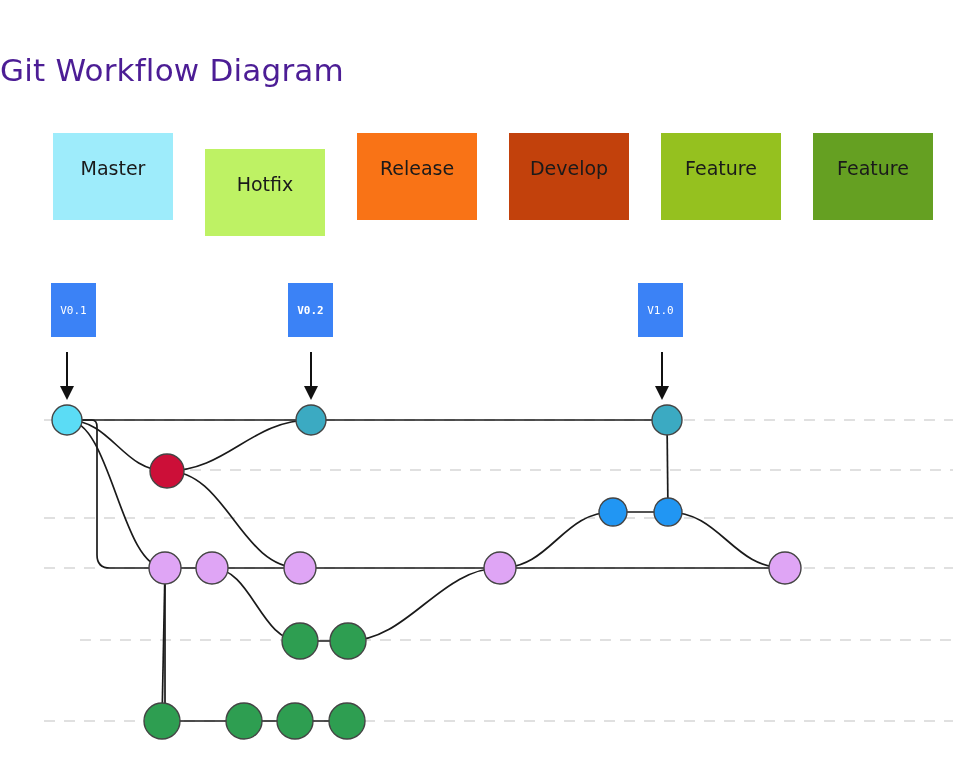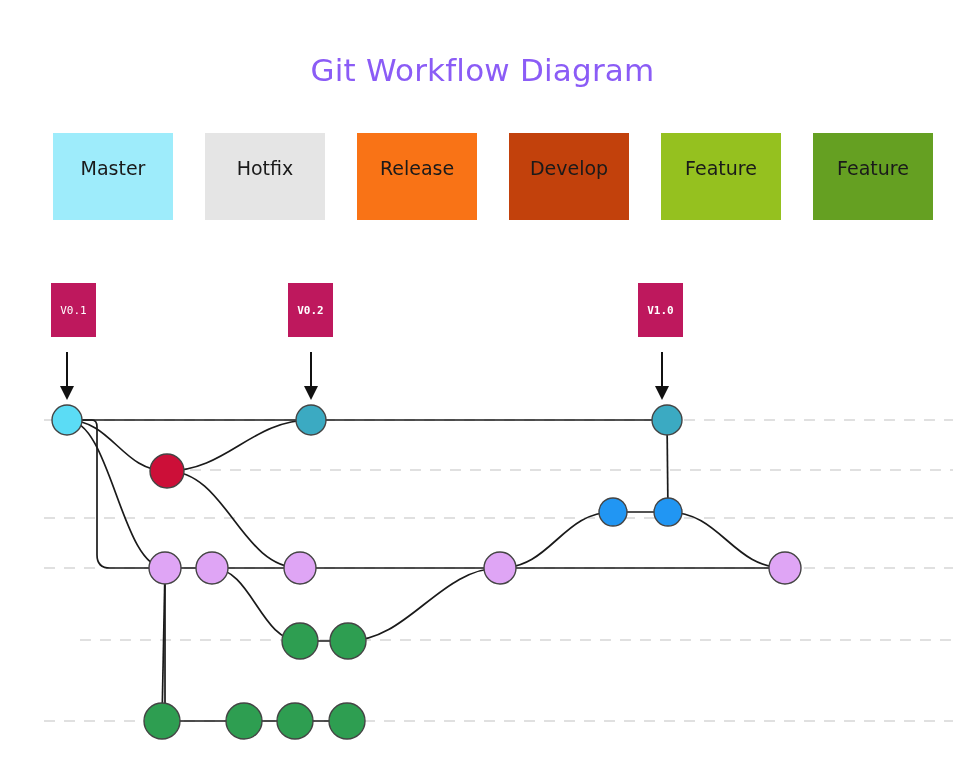--- a/index.html
+++ b/index.html
@@ -18,23 +18,22 @@
     position: relative;
     width: 965px;
     height: 775px;
     background: #ffffff;
   }
   #diagram-title {
     position: absolute;
     left: 0;
     top: 52px;
     width: 965px;
-    text-align: center;
     font-size: 31px;
-    color: #8b5cf6;
+    color: #4c1d95;
     letter-spacing: 0.2px;
     font-weight: 400;
   }
   #legend {
     position: absolute;
     left: 53px;
     top: 133px;
     width: 880px;
     height: 70px;
   }
@@ -61,21 +60,21 @@
     position: absolute;
     left: 0;
     top: 0;
     width: 965px;
     height: 775px;
   }
   .tag-box {
     position: absolute;
     width: 45px;
     height: 54px;
-    background: #be185d;
+    background: #3b82f6;
     box-sizing: border-box;
   }
   .tag-text {
     position: absolute;
     left: 0;
     top: 0;
     width: 45px;
     height: 54px;
     display: flex;
     align-items: center;
@@ -89,21 +88,21 @@
 <body>
 
 <div id="root">
 
   <div id="diagram-title">Git Workflow Diagram</div>
 
   <div id="legend">
       <div class="legend-item" style="left: 0px; background: rgb(158, 236, 251);">
         <div class="legend-label">Master</div>
       </div>
-      <div class="legend-item" style="left: 152px; background: #e5e5e5;">
+      <div class="legend-item" style="left: 152px; background: #bef264; margin-top: 16px;">
         <div class="legend-label">Hotfix</div>
       </div>
       <div class="legend-item" style="left: 304px; background: #f97316;">
         <div class="legend-label">Release</div>
       </div>
       <div class="legend-item" style="left: 456px; background: #c2410c;">
         <div class="legend-label">Develop</div>
       </div>
       <div class="legend-item" style="left: 608px; background: rgb(149, 193, 31);">
         <div class="legend-label">Feature</div>
@@ -178,18 +177,18 @@
       </g>
   </svg>
 
   <div id="tag-layer">
       <div class="tag-box" style="left: 51px; top: 283px;">
         <div class="tag-text">V0.1</div>
       </div>
       <div class="tag-box" style="left: 288px; top: 283px; font-weight: bold;">
         <div class="tag-text">V0.2</div>
       </div>
-      <div class="tag-box" style="left: 638px; top: 283px; font-weight: bold;">
+      <div class="tag-box" style="left: 638px; top: 283px;">
         <div class="tag-text">V1.0</div>
       </div>
     </div>
 
 </div>
 
 </body></html>

